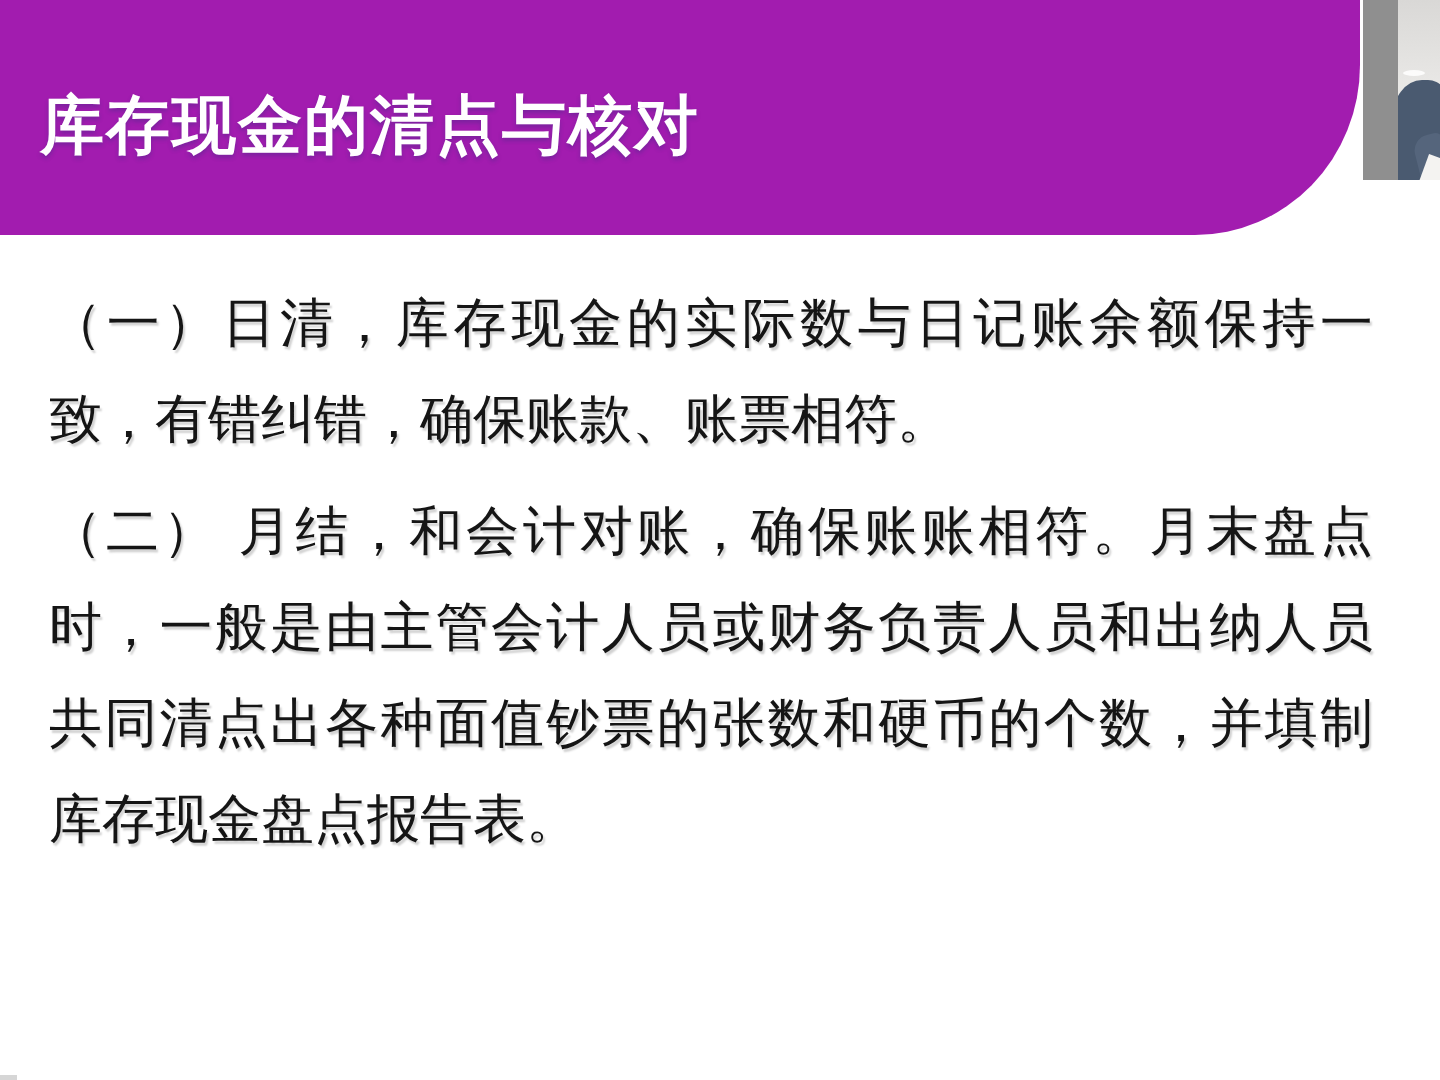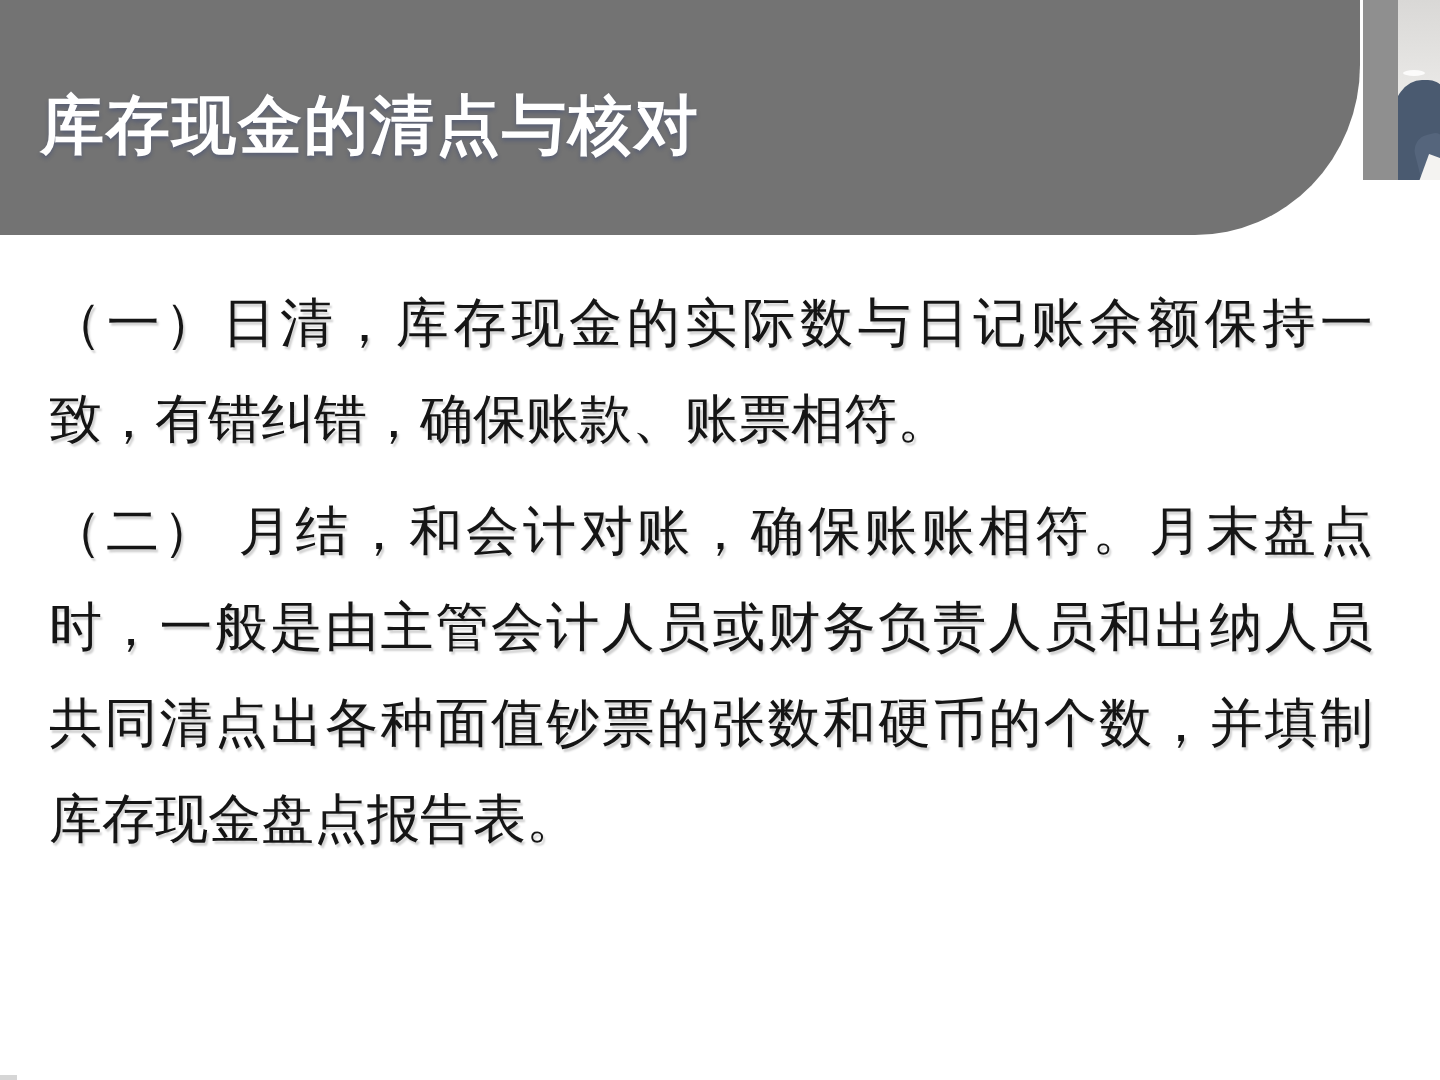--- a/index.html
+++ b/index.html
@@ -9,21 +9,21 @@
     background: #ffffff;
     overflow: hidden;
     font-family: "Liberation Sans", sans-serif;
   }
 
   
   .banner {
     position: absolute;
     left: 0; top: 0;
     width: 1360px; height: 235px;
-    background: #737373;
+    background: #a21caf;
     border-bottom-right-radius: 165px 170px;
   }
   .banner h1 {
     position: absolute;
     left: 40px; top: 82px;
     font-size: 64px;
     font-weight: bold;
     letter-spacing: 2px;
     color: #ffffff;
     white-space: nowrap;

